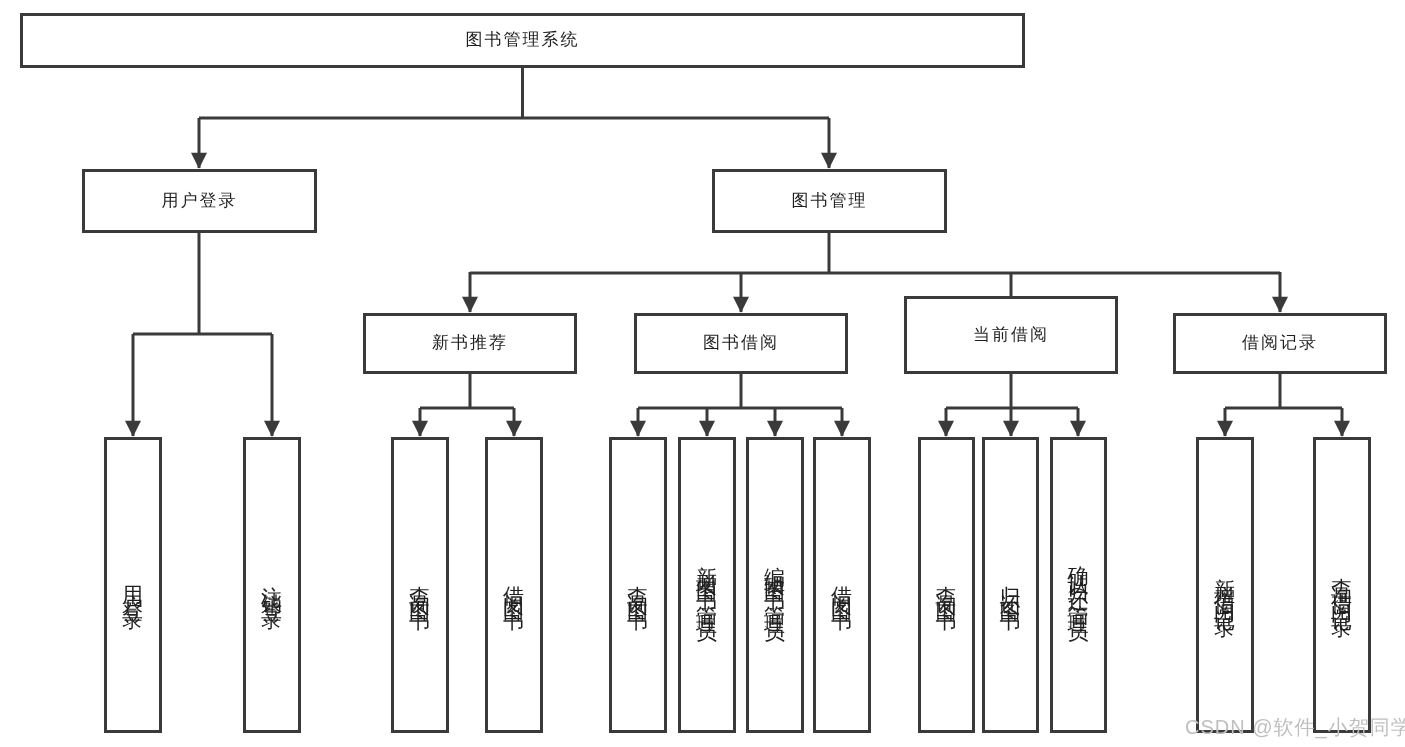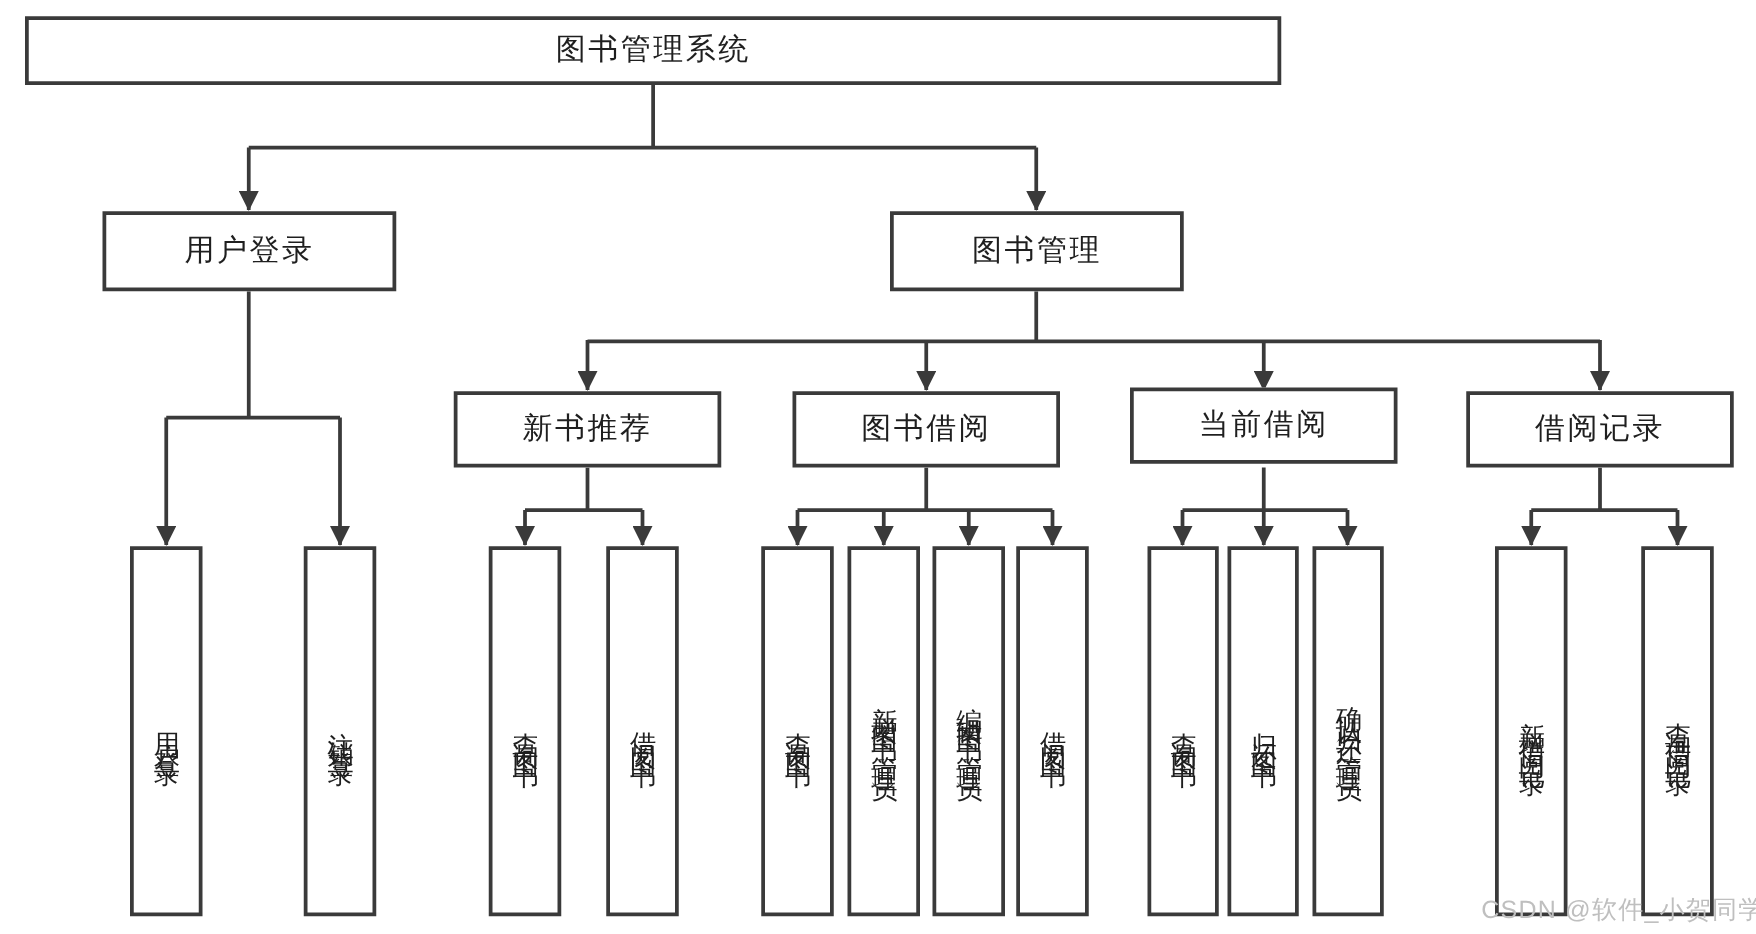--- a/index.html
+++ b/index.html
@@ -13,21 +13,21 @@
   body{background:var(--bg-color);font-family:"Liberation Sans","DejaVu Sans",sans-serif;}
   .canvas{
     position:relative;width:1405px;height:747px;background:var(--bg-color);overflow:hidden;
   }
   .connectors{position:absolute;left:0;top:0;width:1405px;height:747px;}
   .connectors path.cline, .connectors line.cline{stroke:var(--line-color);stroke-width:3;fill:none;}
   .connectors .ahead{fill:var(--line-color);}
   .box{
     position:absolute;box-sizing:border-box;border:3px solid var(--border-color);
     background:var(--bg-color);display:flex;align-items:center;justify-content:center;
-    color:var(--text-color);font-size:24px;letter-spacing:2px;line-height:1.2;
+    color:var(--text-color);font-size:17px;letter-spacing:2px;line-height:1.2;
     white-space:nowrap;
   }
   .leaf{
     writing-mode:vertical-rl;text-orientation:mixed;
     font-size:21px;letter-spacing:8px;line-height:1;white-space:normal;
   }
   .watermark{
     position:absolute;left:1185px;top:714px;font-size:20px;letter-spacing:1px;
     color:var(--watermark-color);z-index:5;white-space:nowrap;
   }
@@ -79,21 +79,21 @@
     <line class="cline" x1="1342" y1="408" x2="1342" y2="436" marker-end="url(#arrow)"></line>
   </svg>
 
   <div class="box" style="left:20px;top:13px;width:1005px;height:55px;">图书管理系统</div>
 
   <div class="box" style="left:82px;top:169px;width:235px;height:64px;">用户登录</div>
   <div class="box" style="left:712px;top:169px;width:235px;height:64px;">图书管理</div>
 
   <div class="box" style="left:363px;top:313px;width:214px;height:61px;">新书推荐</div>
   <div class="box" style="left:634px;top:313px;width:214px;height:61px;text-align:center;">图书借阅</div>
-  <div class="box" style="left:904px;top:310px;width:214px;height:61px;">当前借阅</div>
+  <div class="box" style="left:904px;top:296px;width:214px;height:78px;">当前借阅</div>
   <div class="box" style="left:1173px;top:313px;width:214px;height:61px;">借阅记录</div>
 
   <div class="box leaf" style="left:104px;top:437px;width:58px;height:296px;">用户登录</div>
   <div class="box leaf" style="left:243px;top:437px;width:58px;height:296px;">注销登录</div>
 
   <div class="box leaf" style="left:391px;top:437px;width:58px;height:296px;">查询图书</div>
   <div class="box leaf" style="left:485px;top:437px;width:58px;height:296px;">借阅图书</div>
 
   <div class="box leaf" style="left:609px;top:437px;width:58px;height:296px;">查询图书</div>
   <div class="box leaf" style="left:678px;top:437px;width:58px;height:296px;">新增图书（管理员）</div>

